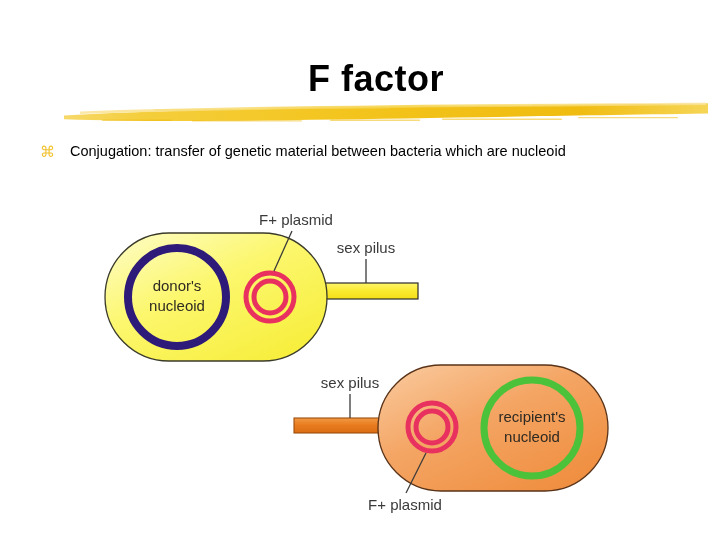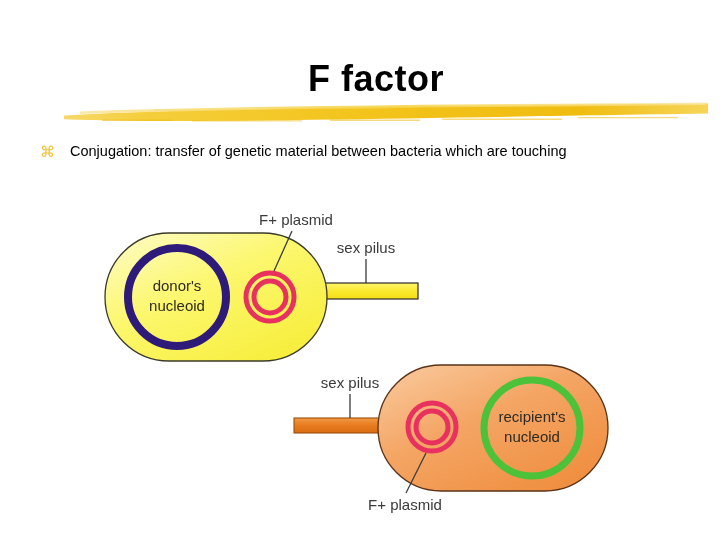--- a/index.html
+++ b/index.html
@@ -136,21 +136,21 @@
         <rect x="92" y="11.4" width="86" height="1.1" rx="0.5"></rect>
         <rect x="208" y="9.6" width="120" height="1.0" rx="0.5"></rect>
         <rect x="356" y="8.0" width="96" height="1.0" rx="0.5"></rect>
         <rect x="470" y="6.6" width="130" height="1.0" rx="0.5"></rect>
       </g>
     </svg>
   </div>
 
   <div class="bullet-row">
     <span class="bullet-mark">⌘</span>
-    <span class="bullet-text"><b>Conjugation</b><span>: transfer of genetic material between bacteria which are touching</span></span>
+    <span class="bullet-text"><b>Conjugation</b><span>: transfer of genetic material between bacteria which are nucleoid</span></span>
   </div>
 
   <div class="figure">
     <svg width="560" height="330" viewBox="0 0 560 330" xmlns="http://www.w3.org/2000/svg">
       <defs>
         <linearGradient id="donorFill" x1="0.15" y1="0.1" x2="0.85" y2="0.95">
           <stop offset="0" stop-color="#FDFBB0"></stop>
           <stop offset="0.38" stop-color="#FCF76E"></stop>
           <stop offset="1" stop-color="#F7EE3C"></stop>
         </linearGradient>

